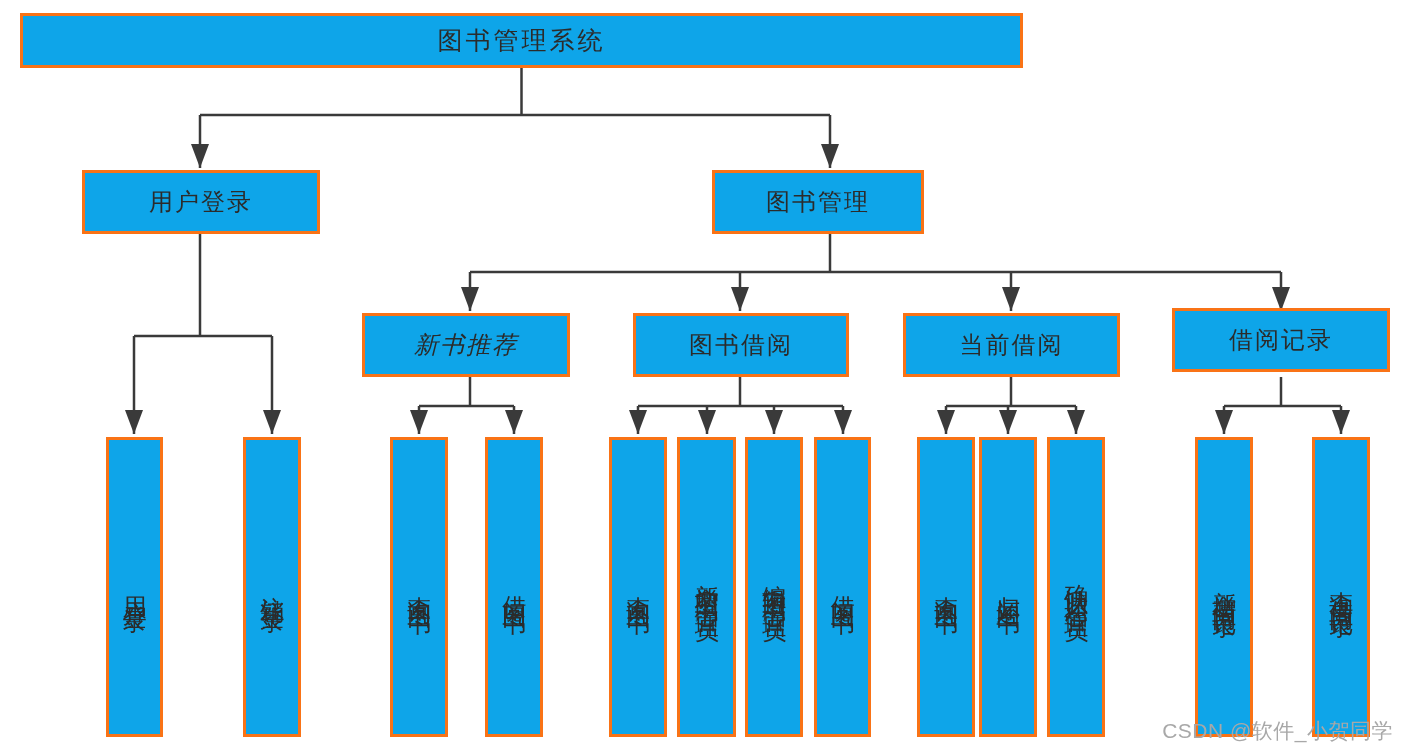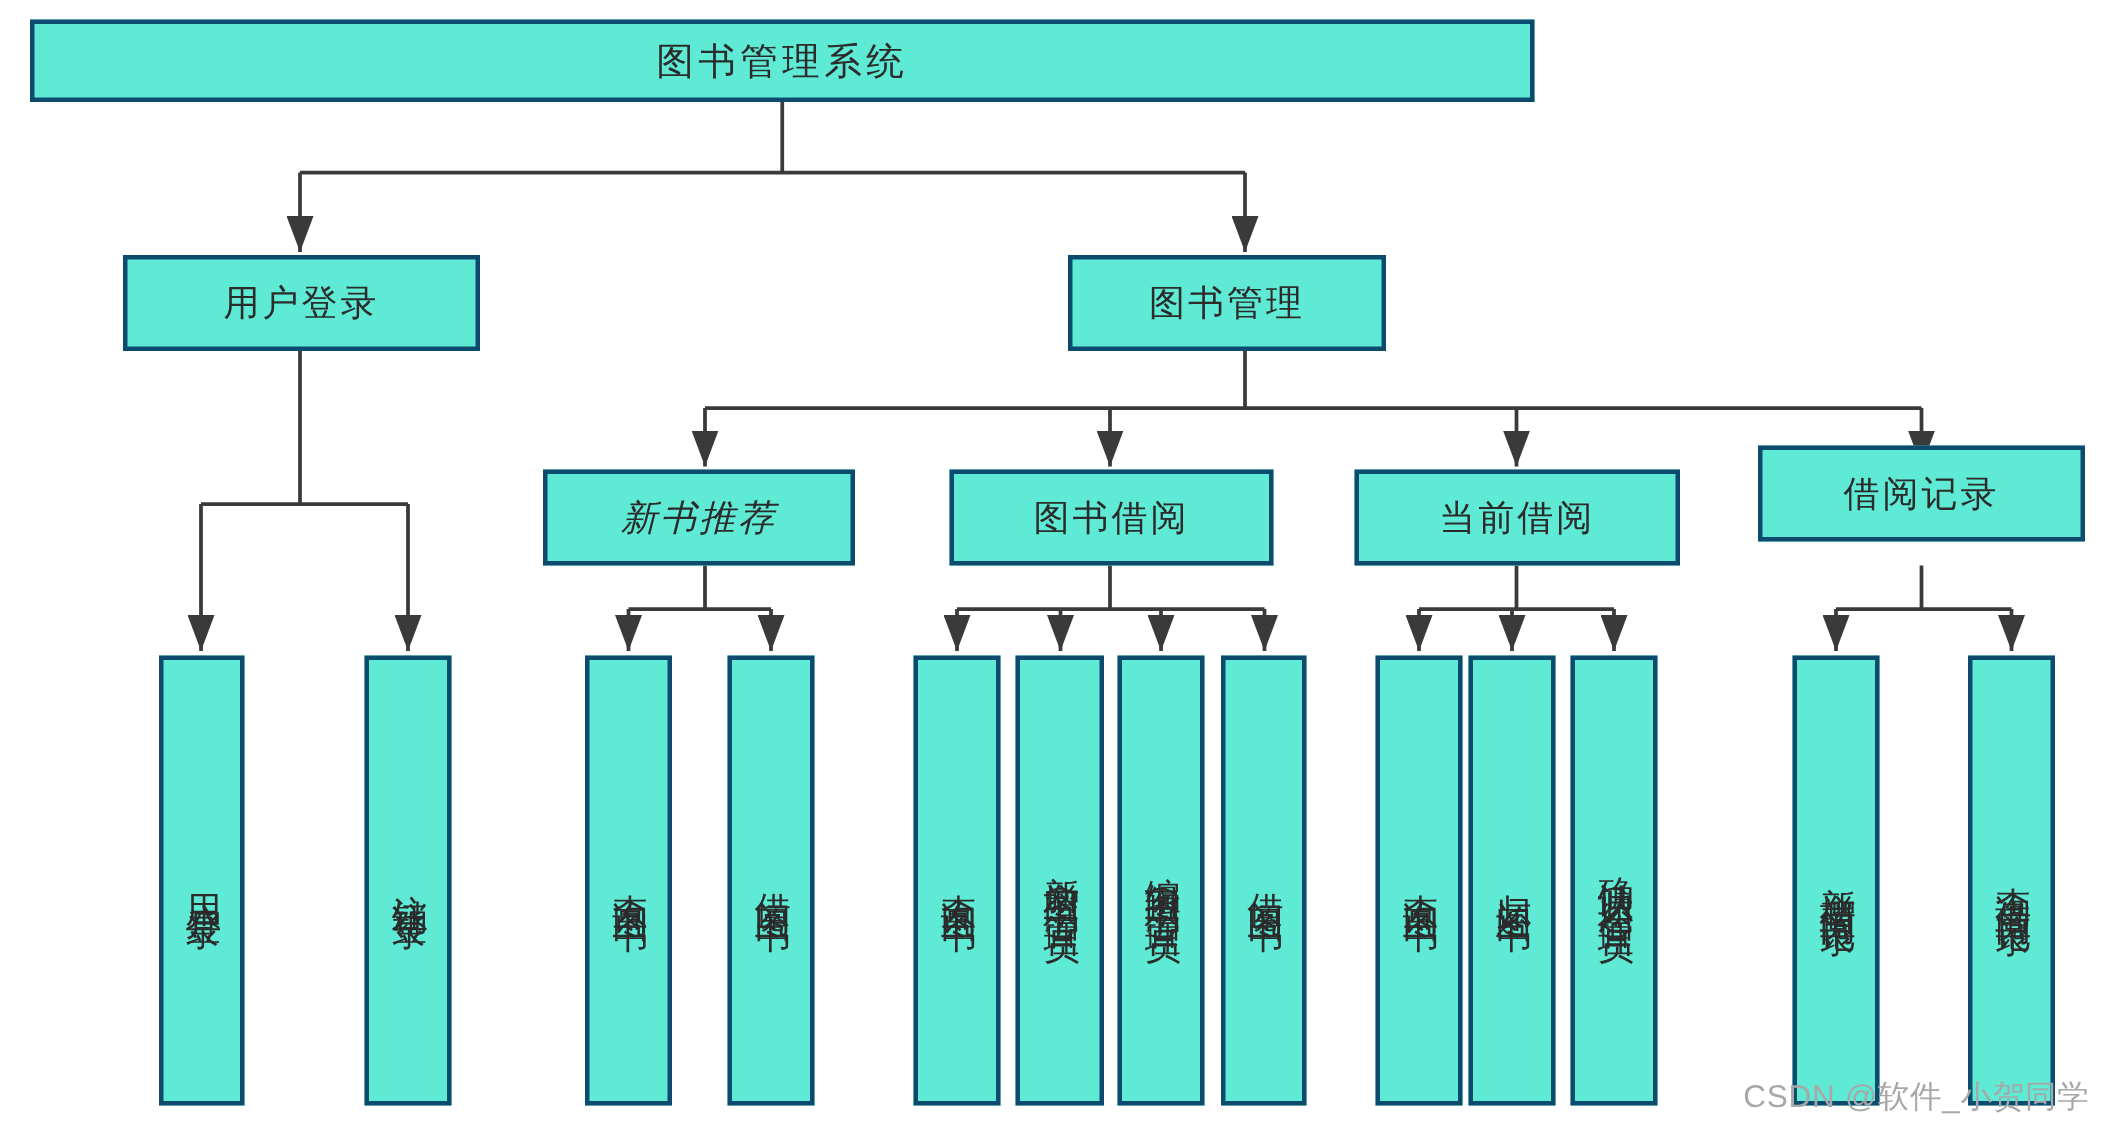--- a/index.html
+++ b/index.html
@@ -13,22 +13,22 @@
   }
   svg.wires {
     position: absolute;
     left: 0; top: 0;
     width: 1405px; height: 747px;
     pointer-events: none;
   }
   .node {
     position: absolute;
     box-sizing: border-box;
-    border: 3px solid #0c4a6e;
-    background: #5eead4;
+    border: 3px solid #f97316;
+    background: #0ea5e9;
     color: #2b2b2b;
     display: flex;
     align-items: center;
     justify-content: center;
     text-align: right;
   }
   .h-label {
     font-size: 24px;
     letter-spacing: 2px;
     white-space: nowrap;
@@ -111,21 +111,21 @@
   </svg>
 
   <div class="node root-label" style="left:20px; top:13px; width:1003px; height:55px;">图书管理系统</div>
 
   <div class="node h-label" style="left:82px; top:170px; width:238px; height:64px;">用户登录</div>
   <div class="node h-label" style="left:712px; top:170px; width:212px; height:64px;">图书管理</div>
 
   <div class="node h-label" style="left:362px; top:313px; width:208px; height:64px;font-style:italic;">新书推荐</div>
   <div class="node h-label" style="left:633px; top:313px; width:216px; height:64px;">图书借阅</div>
   <div class="node h-label" style="left:903px; top:313px; width:217px; height:64px;">当前借阅</div>
-  <div class="node h-label" style="left:1172px; top:297px; width:218px; height:64px;">借阅记录</div>
+  <div class="node h-label" style="left:1172px; top:308px; width:218px; height:64px;">借阅记录</div>
 
   <div class="node v-node" style="left:106px; top:437px; width:57px; height:300px;">用户登录</div>
   <div class="node v-node" style="left:243px; top:437px; width:58px; height:300px;">注销登录</div>
 
   <div class="node v-node" style="left:390px; top:437px; width:58px; height:300px;">查询图书</div>
   <div class="node v-node" style="left:485px; top:437px; width:58px; height:300px;">借阅图书</div>
 
   <div class="node v-node" style="left:609px; top:437px; width:58px; height:300px;">查询图书</div>
   <div class="node v-node" style="left:677px; top:437px; width:59px; height:300px;">新增图书（管理员）</div>
   <div class="node v-node" style="left:745px; top:437px; width:58px; height:300px;">编辑图书（管理员）</div>

